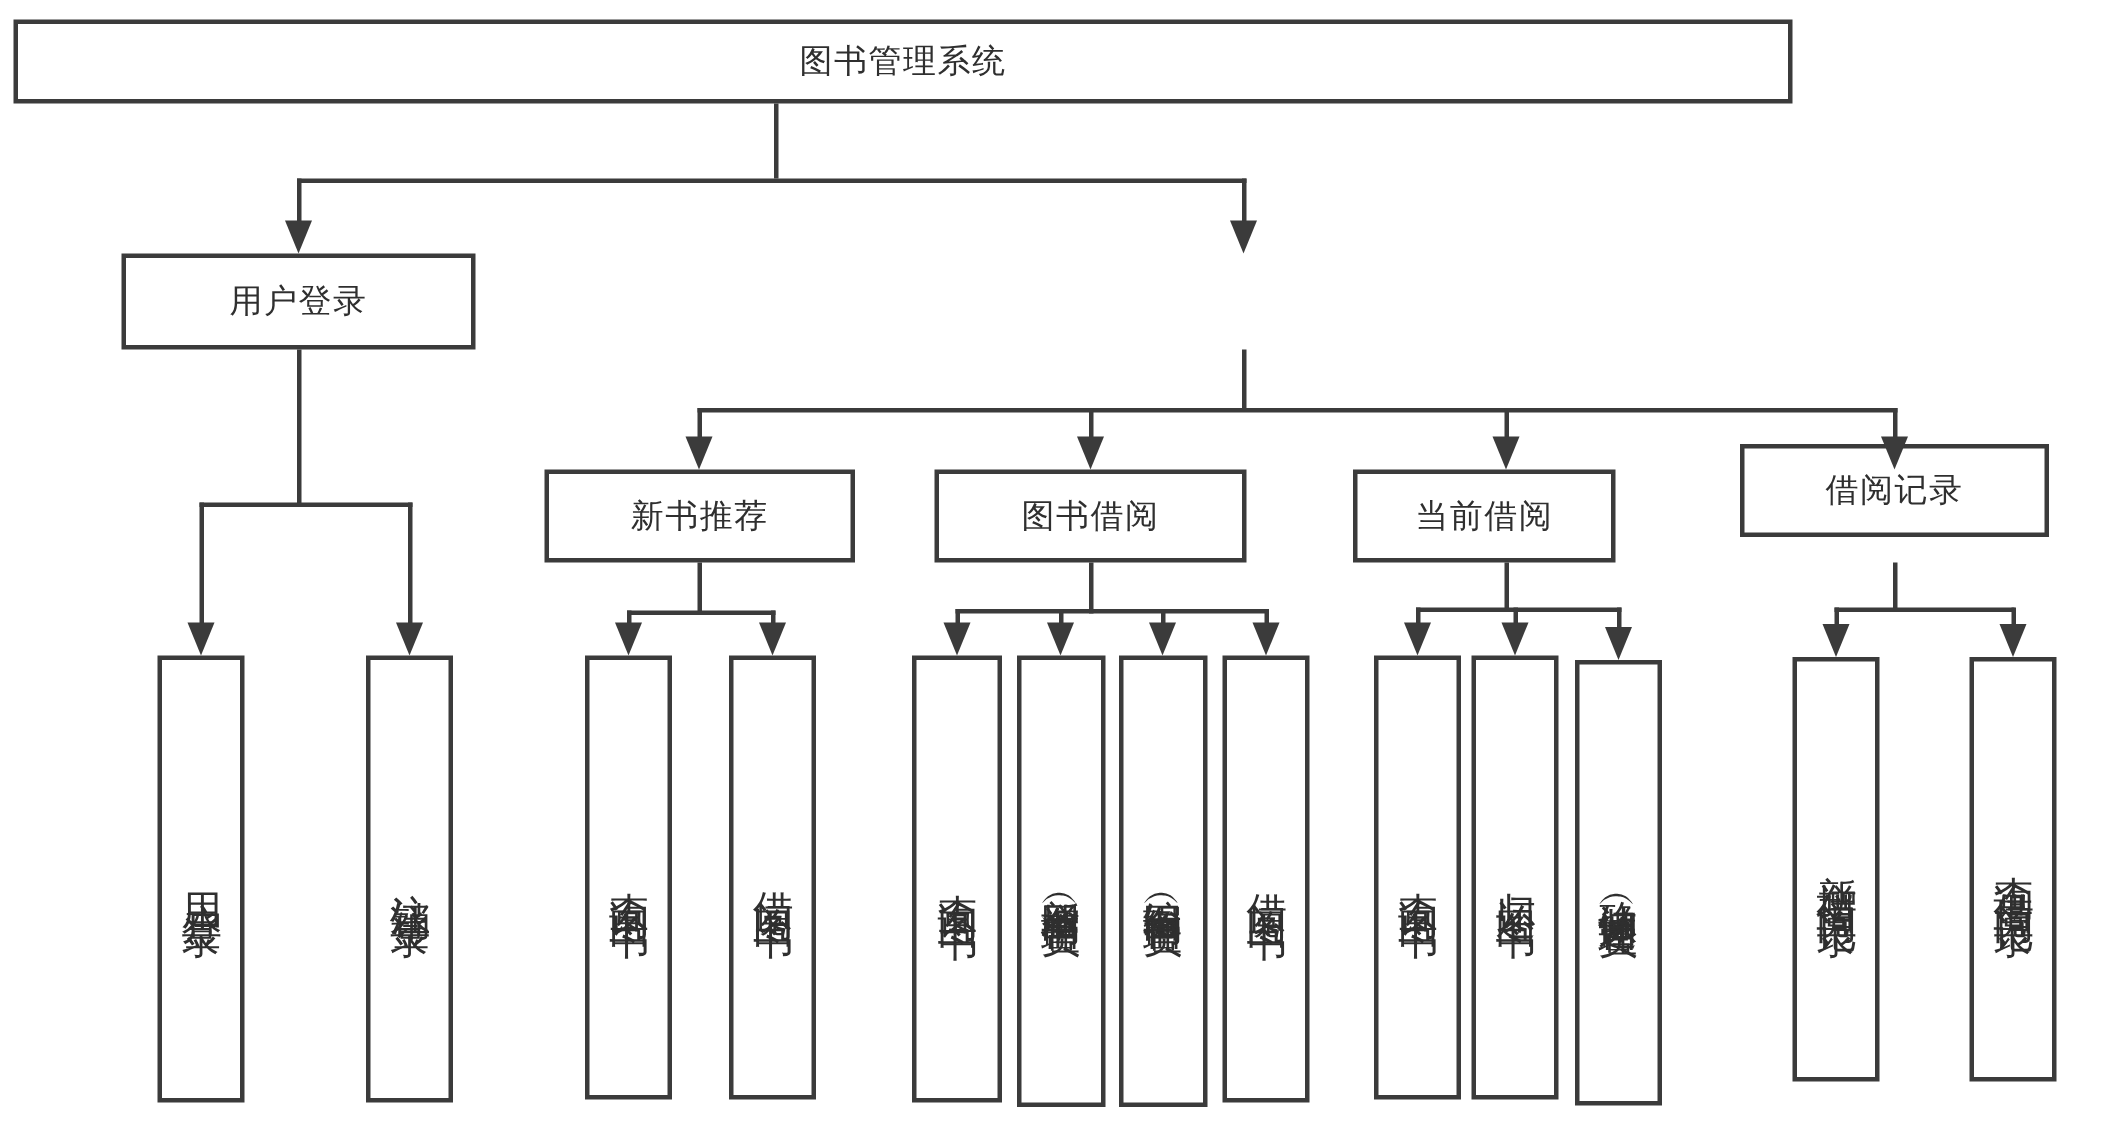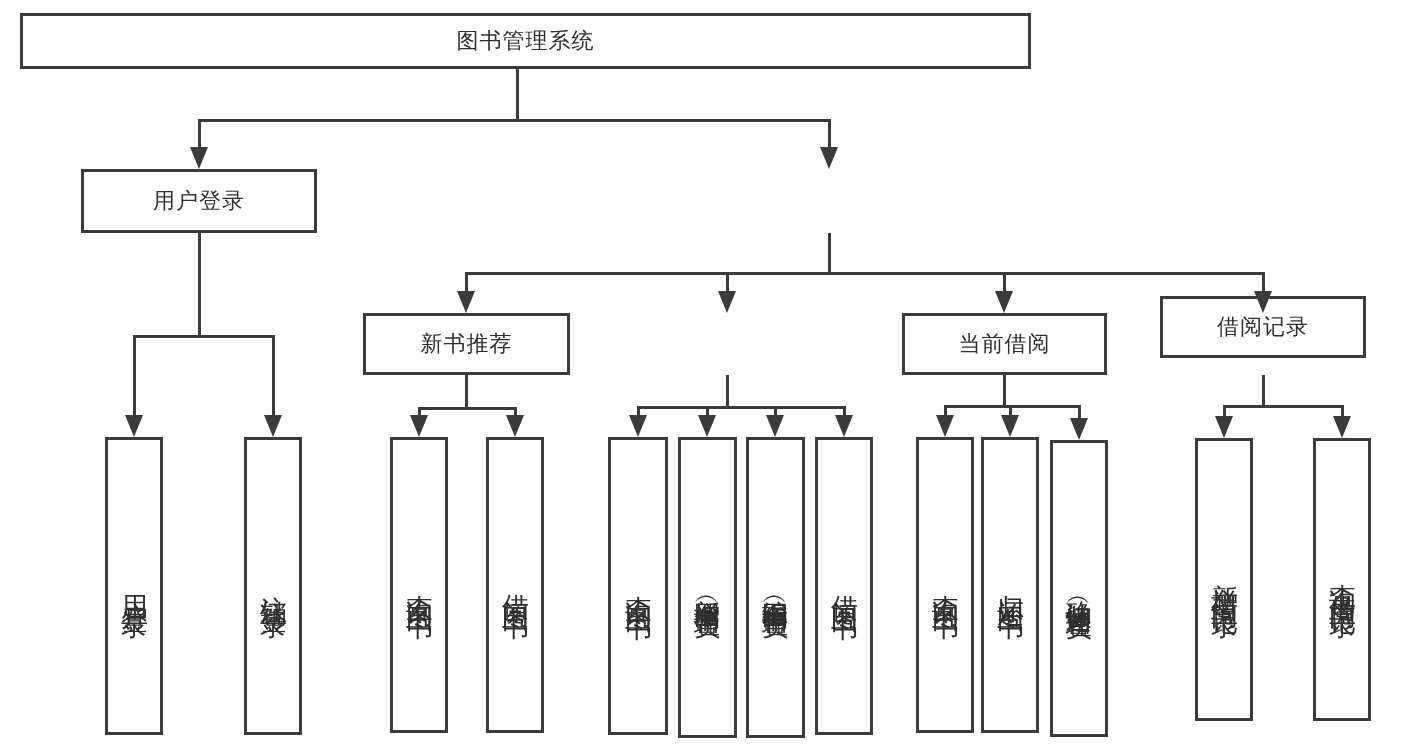--- a/index.html
+++ b/index.html
@@ -38,35 +38,38 @@
   #watermark{
     position:absolute;right:4px;top:715px;
     font-size:22px;letter-spacing:1px;color:var(--wm);white-space:nowrap;
   }
 </style>
 </head>
 <body>
 
 <div id="canvas">
 
-  <div class="box hbox" style="left:20px;top:13px;width:1011px;height:56px">
+  <div class="box hbox" style="left:9px;top:13px;width:1186px;height:56px">
     <span class="lbl">图书管理系统</span>
   </div>
 
   <div class="box hbox" style="left:81px;top:169px;width:236px;height:64px">
     <span class="lbl">用户登录</span>
   </div>
 
 
   <div class="box hbox" style="left:363px;top:313px;width:207px;height:62px">
     <span class="lbl">新书推荐</span>
   </div>
 
+  <div class="box hbox" style="left:623px;top:313px;width:208px;height:62px">
+    <span class="lbl">图书借阅</span>
+  </div>
 
-  <div class="box hbox" style="left:902px;top:313px;width:205px;height:62px">
+  <div class="box hbox" style="left:902px;top:313px;width:175px;height:62px">
     <span class="lbl">当前借阅</span>
   </div>
 
   <div class="box hbox" style="left:1160px;top:296px;width:206px;height:62px">
     <span class="lbl">借阅记录</span>
   </div>
 
   <div class="box vbox" style="left:105px;top:437px;width:58px;height:298px">
     <span class="lbl">用户登录</span>
   </div>

